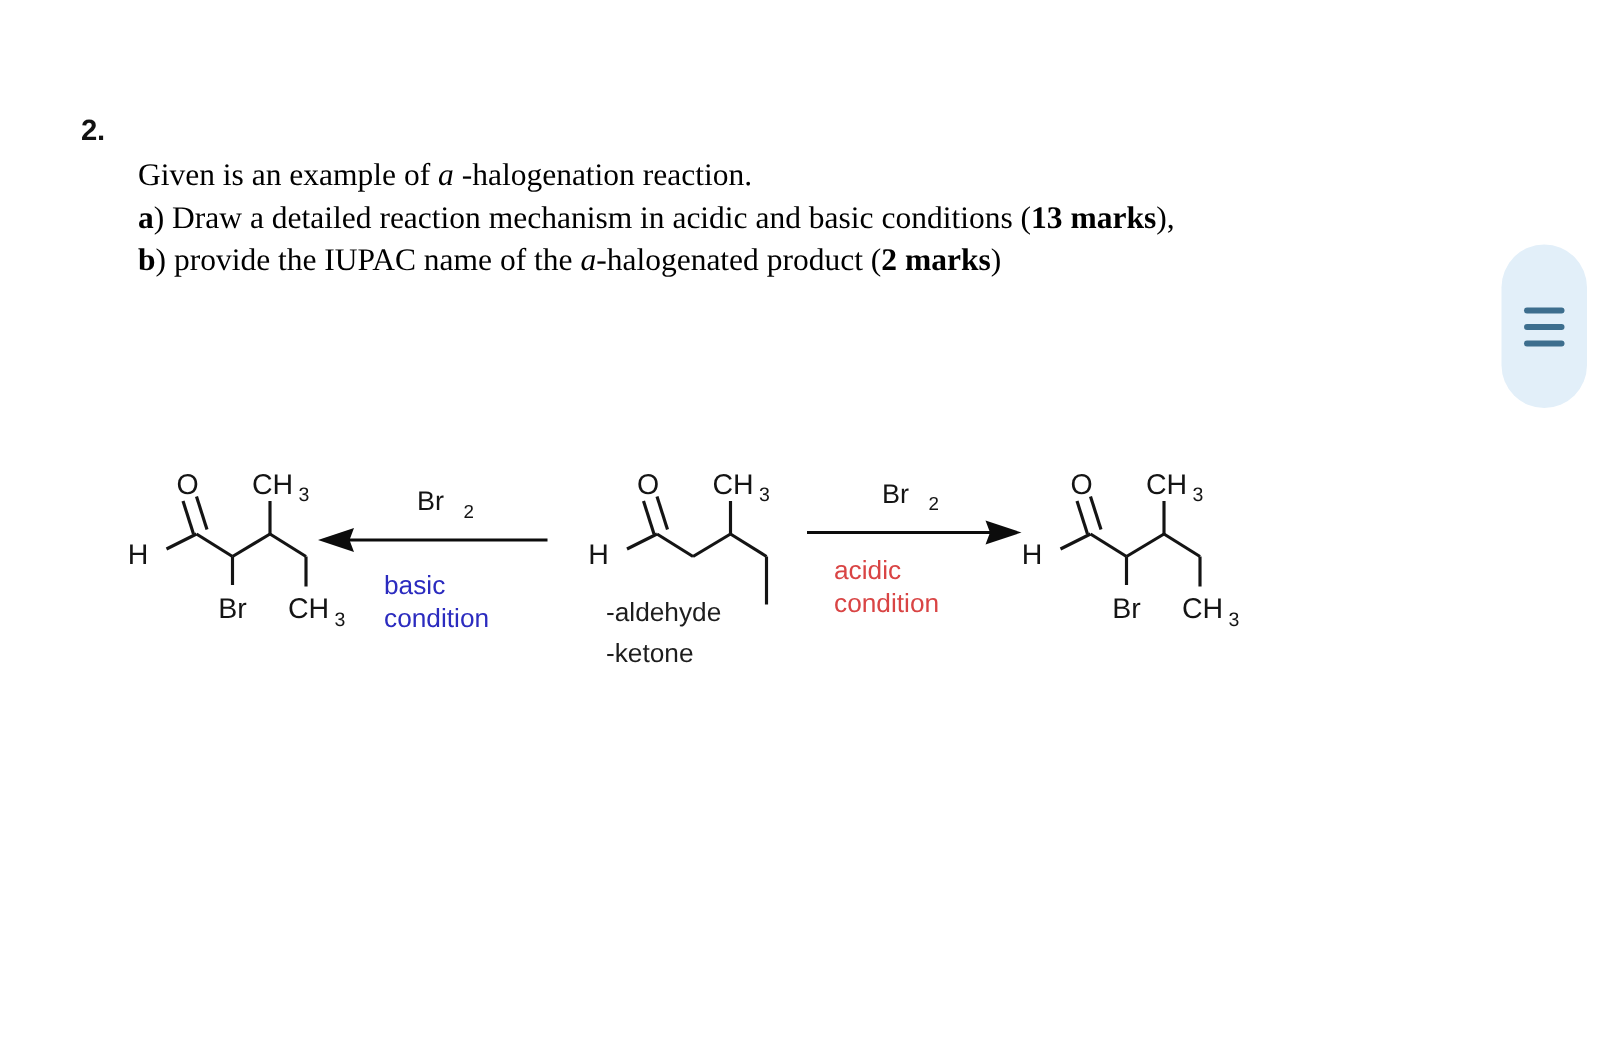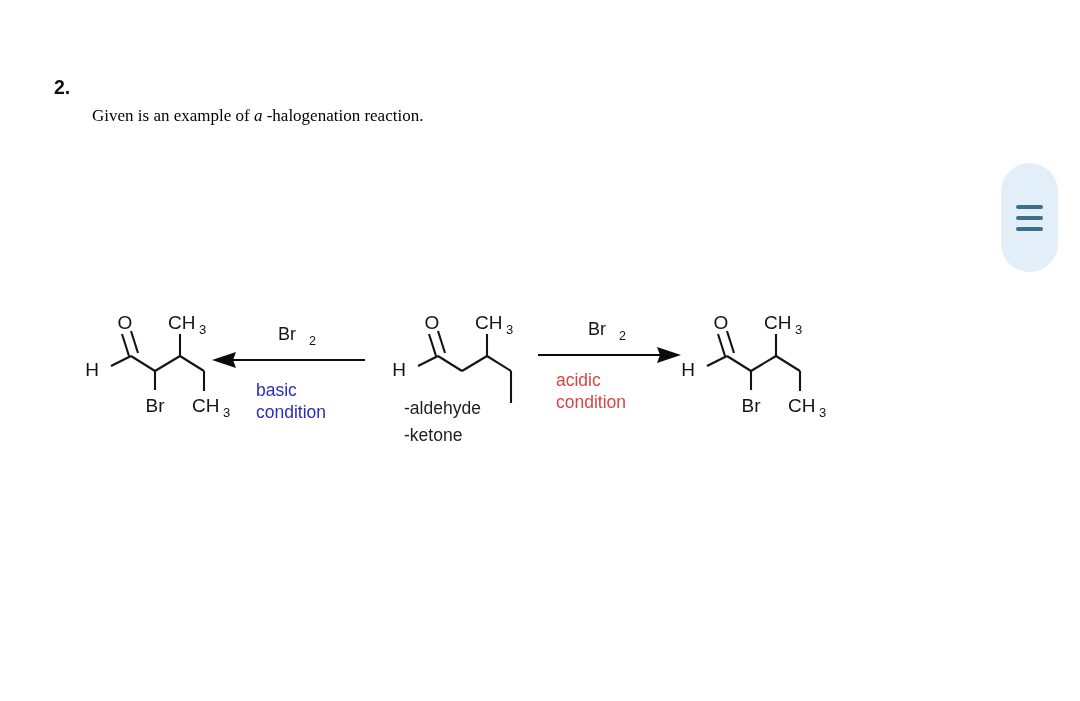--- a/index.html
+++ b/index.html
@@ -37,21 +37,21 @@
   .q-num {
     width: 38px;
     flex: 0 0 38px;
   }
   .q-body {
     margin-left: 38px;
     margin-top: 4px;
   }
   .q-line {
     font-family: "Liberation Serif", "DejaVu Serif", serif;
-    font-size: 17px;
+    font-size: 21px;
     line-height: 28.5px;
     color: #000000;
     white-space: nowrap;
   }
   .q-line b { font-weight: bold; }
   .q-line i { font-style: italic; }
 
   
   #menu-pill {
     position: absolute;
@@ -134,21 +134,27 @@
 
   <div class="q-head">
     <span class="q-num">2.</span>
   </div>
 
   <div class="q-body">
     <div class="q-line">
       <span>Given is an example of </span><i>a</i><span> -halogenation reaction.</span>
     </div>
 
-
+    <div class="q-line">
+      <b>a</b><span>) Draw a detailed reaction mechanism in acidic and basic conditions (</span><b>13 marks</b><span>),</span>
+    </div>
+
+    <div class="q-line">
+      <b>b</b><span>) provide the IUPAC name of the </span><i>a</i><span>-halogenated product (</span><b>2 marks</b><span>)</span>
+    </div>
   </div>
 </div>
 
 <div id="menu-pill">
   <div class="bar"></div>
   <div class="bar"></div>
   <div class="bar"></div>
 </div>
 
 <div id="scheme">

